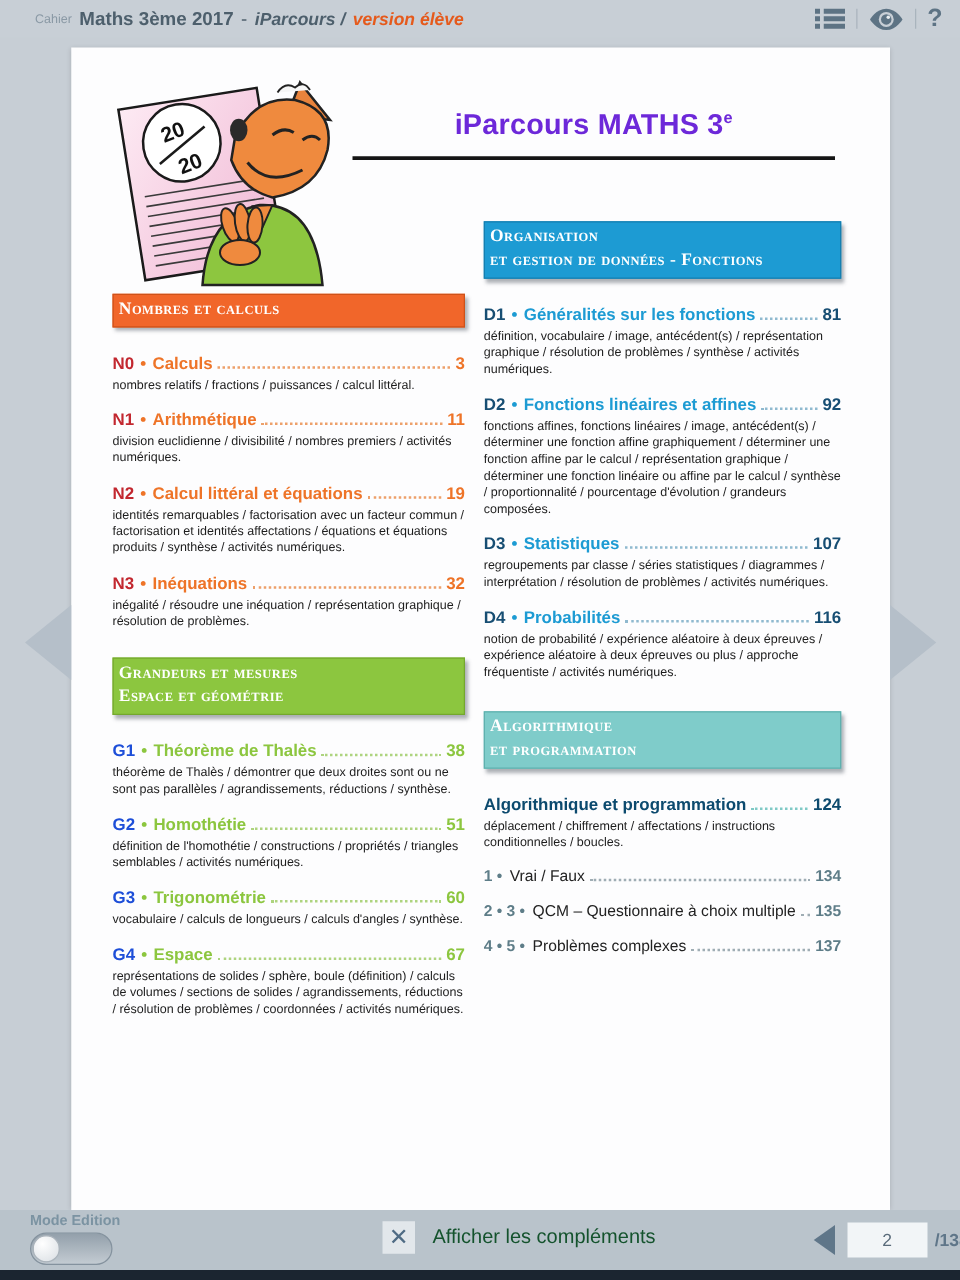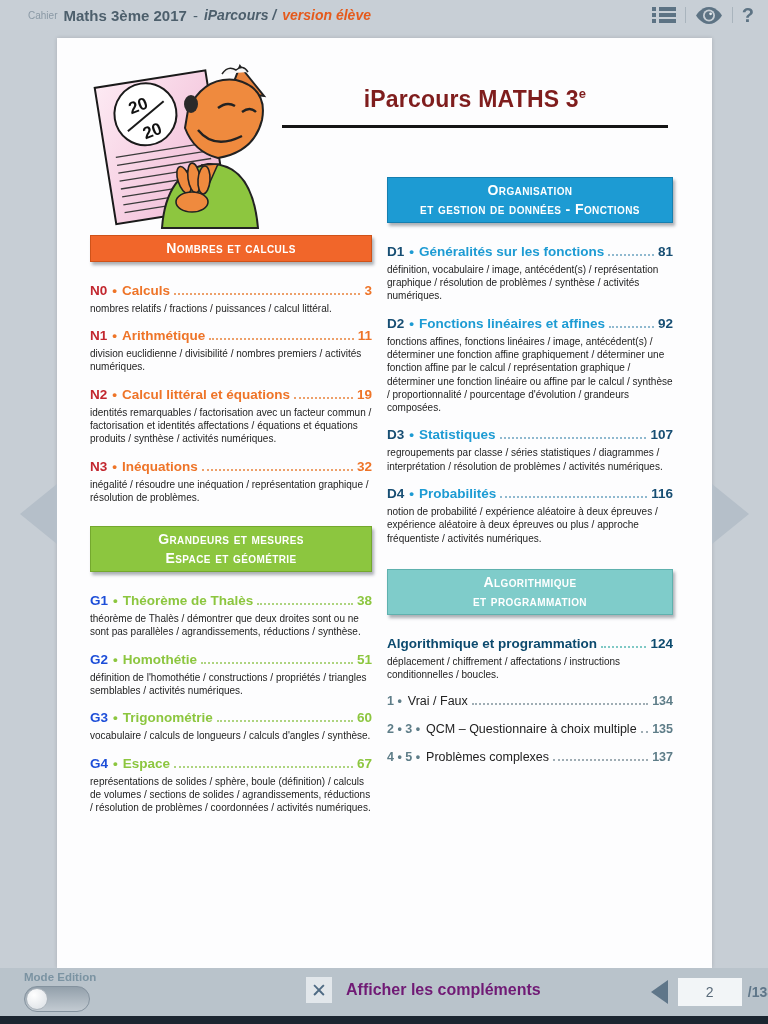--- a/index.html
+++ b/index.html
@@ -20,31 +20,31 @@
   .icon-btn{display:flex;align-items:center;cursor:pointer;}
 
   
   .page{position:absolute;left:57px;top:38px;width:655px;height:930px;background:#fdfdfe;
     box-shadow:0 0 4px rgba(0,0,0,.15);}
 
   .fox{position:absolute;left:35px;top:14px;width:182px;height:178px;}
 
   .title-block{position:absolute;left:225px;top:48px;width:386px;text-align:center;
     border-bottom:3px solid #151515;padding-bottom:12px;}
-  .title-block h1{margin:0;font-size:23px;font-weight:800;color:#7f1d1d;letter-spacing:.2px;}
+  .title-block h1{margin:0;font-size:23px;font-weight:800;color:#6d28d9;letter-spacing:.2px;}
   .title-block sup{font-size:13px;}
 
   .col-left{position:absolute;left:33px;top:197px;width:282px;}
   .col-right{position:absolute;left:330px;top:139px;width:286px;}
 
   
   .hdr{border:1px solid rgba(0,0,0,.25);padding:3px 4px;margin-bottom:21px;
     box-shadow:2px 3px 3px rgba(70,80,90,.45);}
-  .hdr .l{display:block;text-align:center;color:#fff;font-weight:700;font-size:14px;
-    font-variant:small-caps;letter-spacing:.4px;line-height:1.35;}
+  .hdr .l{display:block;text-align:left;color:#fff;font-weight:700;font-size:14px;
+    font-variant:small-caps;letter-spacing:.4px;line-height:1.35;font-family:Liberation Serif, serif;}
   .hdr-n{background:#f1662a;border-color:#cf5219;}
   .hdr-g{background:#8cc63f;border-color:#74a82e;}
   .hdr-d{background:#1d9bd3;border-color:#157fb0;}
   .hdr-a{background:#7fccca;border-color:#5fb1ae;}
   .hdr-x{background:#5e7d88;border-color:#49646e;}
 
   
   .item-row{display:flex;align-items:baseline;font-size:13.5px;font-weight:700;cursor:pointer;}
   .dots{flex:1;border-bottom:2px dotted;margin:0 4px 3px 4px;align-self:flex-end;height:0;}
   .bullet{margin:0 5px;}
@@ -84,21 +84,21 @@
   .bottom-bar{position:absolute;left:0;top:968px;width:768px;height:48px;background:#b9c3cb;padding-left:48px;}
   .mode-label{position:absolute;left:24px;top:3px;font-size:11.5px;font-weight:700;color:#7b93a2;}
   .toggle{position:absolute;left:24px;top:18px;width:66px;height:26px;border-radius:13px;
     background:linear-gradient(180deg,#93a0ab,#c3cbd2);border:1px solid #84929e;
     box-sizing:border-box;cursor:pointer;}
   .knob{position:absolute;left:1px;top:1px;width:22px;height:22px;border-radius:50%;
     background:radial-gradient(circle at 35% 30%,#ffffff,#d9dee3);border:1px solid #aab3bb;box-sizing:border-box;}
   .complements{position:absolute;left:306px;top:9px;display:flex;align-items:center;cursor:pointer;}
   .x-box{width:26px;height:26px;background:#e2e7eb;color:#4f6b84;font-weight:700;font-size:19px;
     display:flex;align-items:center;justify-content:center;line-height:1;}
-  .complements-label{margin-left:14px;font-size:16px;font-weight:700;color:#701a75;}
+  .complements-label{margin-left:14px;font-size:16px;font-weight:400;color:#14532d;}
   .pager{position:absolute;right:16px;top:10px;display:flex;align-items:center;}
   .tri{width:0;height:0;border-top:12px solid transparent;border-bottom:12px solid transparent;cursor:pointer;}
   .tri.prev{border-right:17px solid #5f7689;}
   .tri.next{border-left:17px solid #5f7689;margin-left:8px;}
   .page-input{width:60px;height:26px;border:none;background:#f2f5f7;margin:0 6px 0 10px;
     text-align:center;font-size:14px;color:#5a6b7a;font-family:inherit;}
   .page-total{font-size:14px;font-weight:600;color:#5f7689;}
 
   .footer-strip{position:absolute;left:0;top:1016px;width:768px;height:8px;background:#1b2530;}
 </style>

